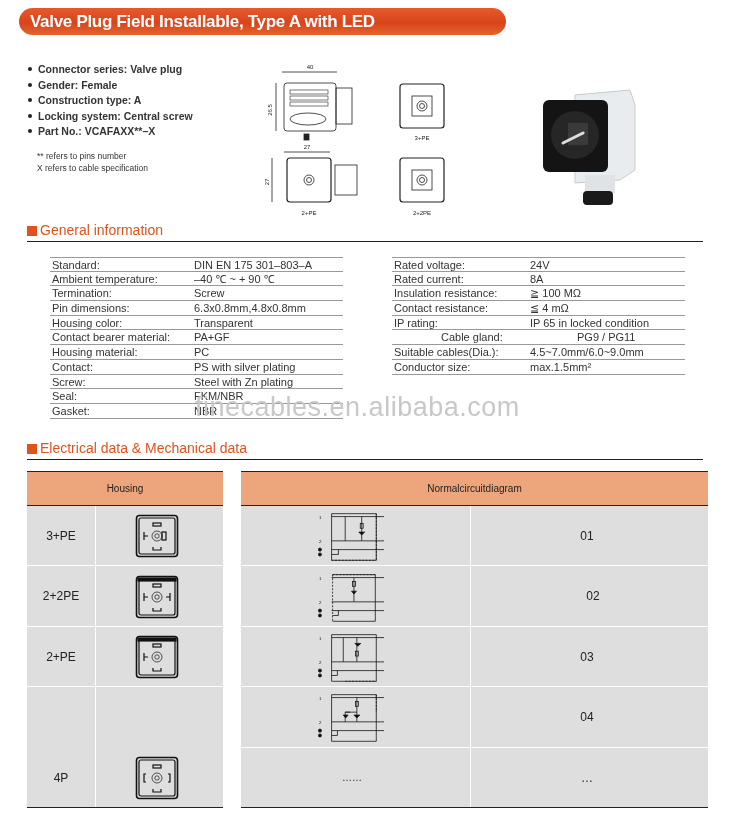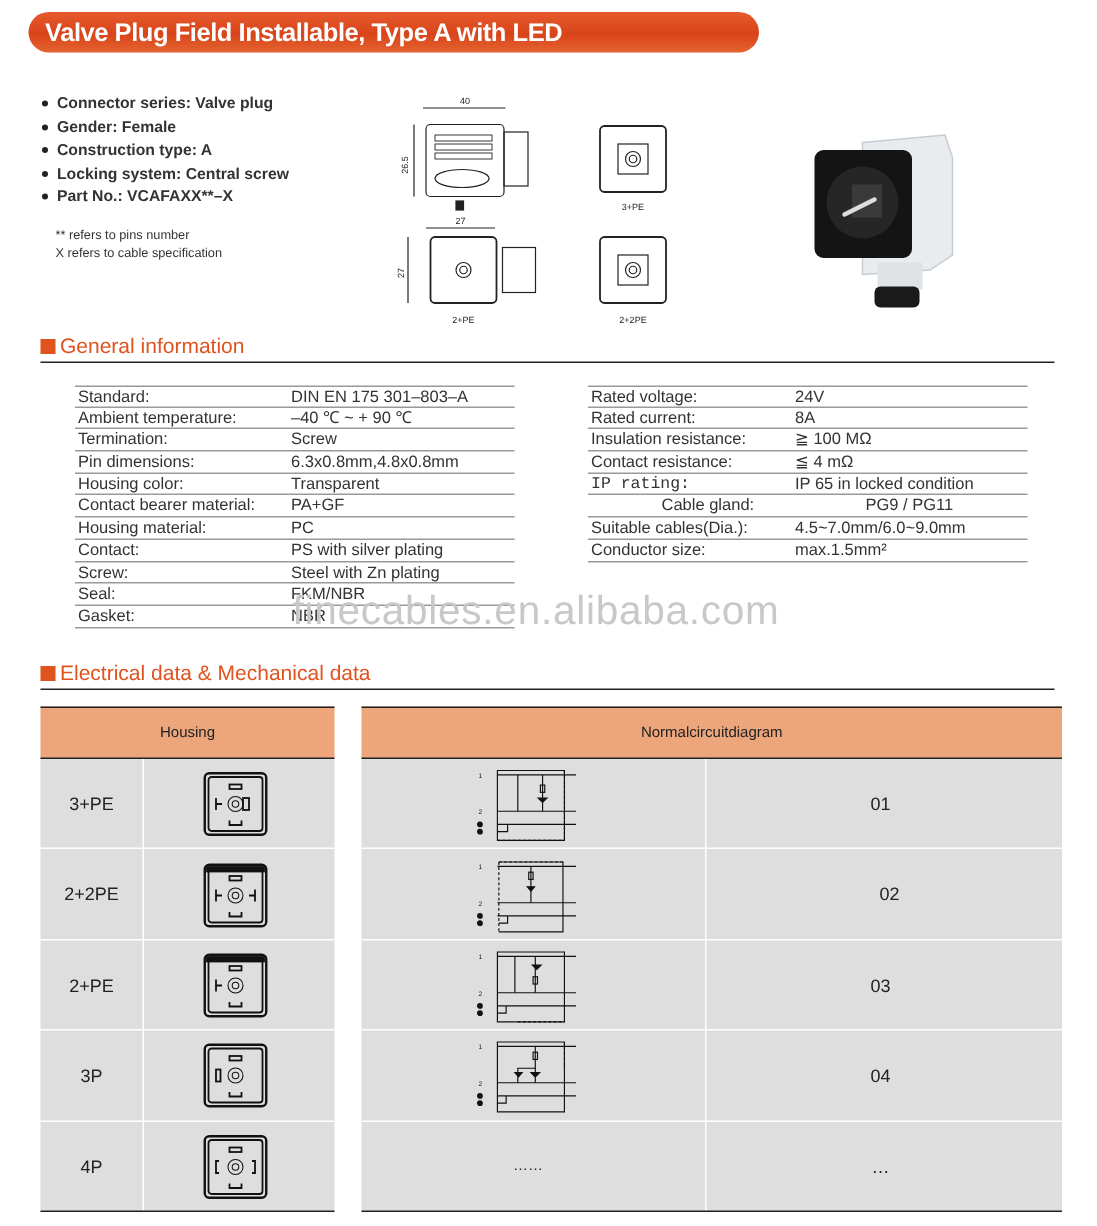--- a/index.html
+++ b/index.html
@@ -174,21 +174,21 @@
     </div>
     <div class="row">
       <span class="k" style="width: 138px;">Insulation resistance:</span>
       <span>≧ 100 MΩ</span>
     </div>
     <div class="row">
       <span class="k" style="width: 138px;">Contact resistance:</span>
       <span>≦ 4 mΩ</span>
     </div>
     <div class="row">
-      <span class="k" style="width: 138px; font-family: Liberation Mono, monospace;">IP rating:</span>
+      <span class="k" style="width: 138px;">IP rating:</span>
       <span>IP 65 in locked condition</span>
     </div>
     <div class="row">
       <span class="k" style="width: 138px; margin-left: 47px;">Cable gland:</span>
       <span>PG9 / PG11</span>
     </div>
     <div class="row">
       <span class="k" style="width: 138px;">Suitable cables(Dia.):</span>
       <span>4.5~7.0mm/6.0~9.0mm</span>
     </div>
@@ -241,32 +241,20 @@
       <div class="cell-label" style="top: 0px; line-height: 60.4px;">2+PE</div>
       <div class="icon-box" style="top: 8.2px;"><svg viewBox="0 0 44 44" width="44" height="44" fill="none" stroke="#111" stroke-width="1.2">
     <rect x="1.5" y="1.5" width="41" height="41" rx="3" stroke-width="1.6"></rect>
     <rect x="4" y="4" width="36" height="36" rx="2"></rect>
           <rect x="3" y="3" width="38" height="3" fill="#111"></rect>
     <circle cx="22" cy="22" r="5" stroke-width="0.7"></circle>
           <circle cx="22" cy="22" r="2.2" stroke-width="0.7"></circle>
     <rect x="18" y="9" width="8" height="3"></rect>
           <path d="M18 33v3h8v-3"></path>
           <path d="M9 18v8M9 22h4"></path>
-  </svg></div>
-    </div>
-    <div class="tbl-row" style="top: 181.2px; height: 60.4px;">
-      <div class="cell-label" style="top: 0px; line-height: 60.4px;">3P</div>
-      <div class="icon-box" style="top: 8.2px;"><svg viewBox="0 0 44 44" width="44" height="44" fill="none" stroke="#111" stroke-width="1.2">
-    <rect x="1.5" y="1.5" width="41" height="41" rx="3" stroke-width="1.6"></rect>
-    <rect x="4" y="4" width="36" height="36" rx="2"></rect>
-    <circle cx="22" cy="22" r="5" stroke-width="0.7"></circle>
-          <circle cx="22" cy="22" r="2.2" stroke-width="0.7"></circle>
-    <rect x="18" y="9" width="8" height="3"></rect>
-          <path d="M18 33v3h8v-3"></path>
-          <rect x="9" y="18" width="3" height="8"></rect>
   </svg></div>
     </div>
     <div class="tbl-row last" style="top: 241.6px; height: 60.4px;">
       <div class="cell-label" style="top: 0px; line-height: 60.4px;">4P</div>
       <div class="icon-box" style="top: 8.2px;"><svg viewBox="0 0 44 44" width="44" height="44" fill="none" stroke="#111" stroke-width="1.2">
     <rect x="1.5" y="1.5" width="41" height="41" rx="3" stroke-width="1.6"></rect>
     <rect x="4" y="4" width="36" height="36" rx="2"></rect>
     <circle cx="22" cy="22" r="5" stroke-width="0.7"></circle>
           <circle cx="22" cy="22" r="2.2" stroke-width="0.7"></circle>
     <rect x="18" y="9" width="8" height="3"></rect>

